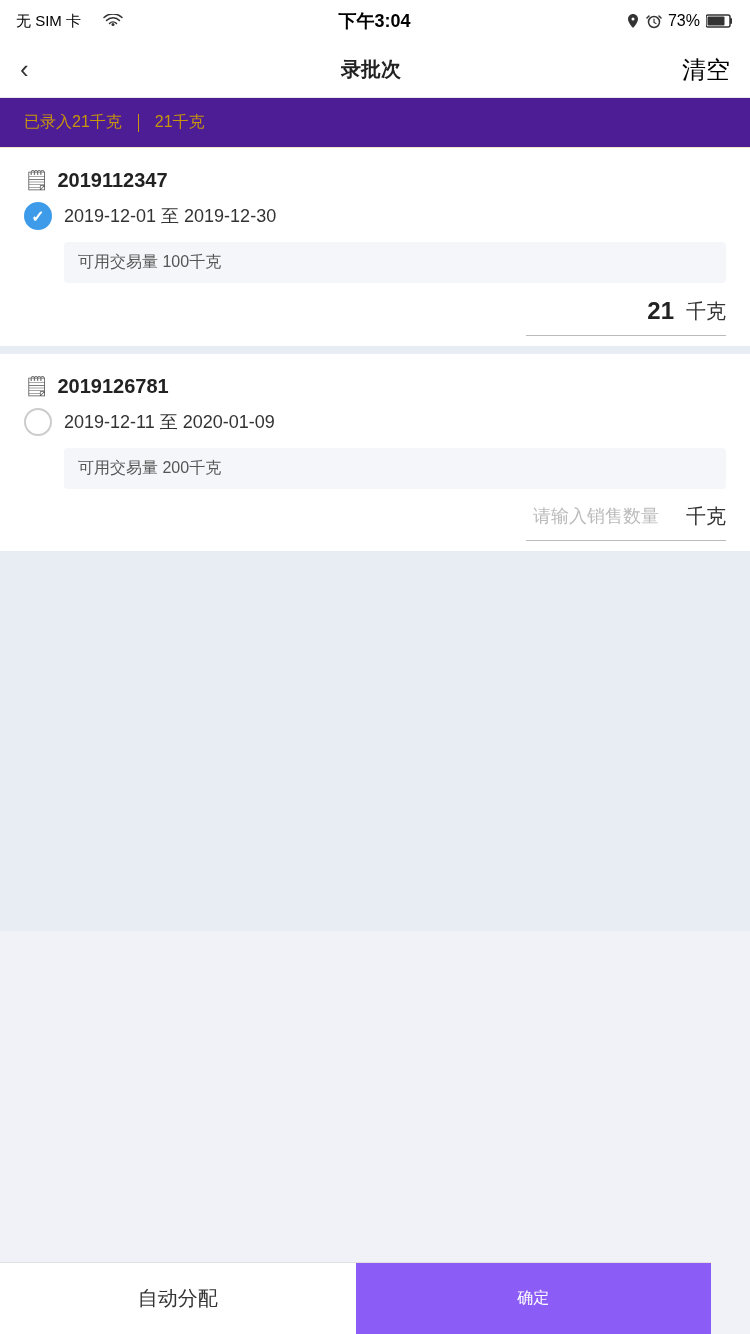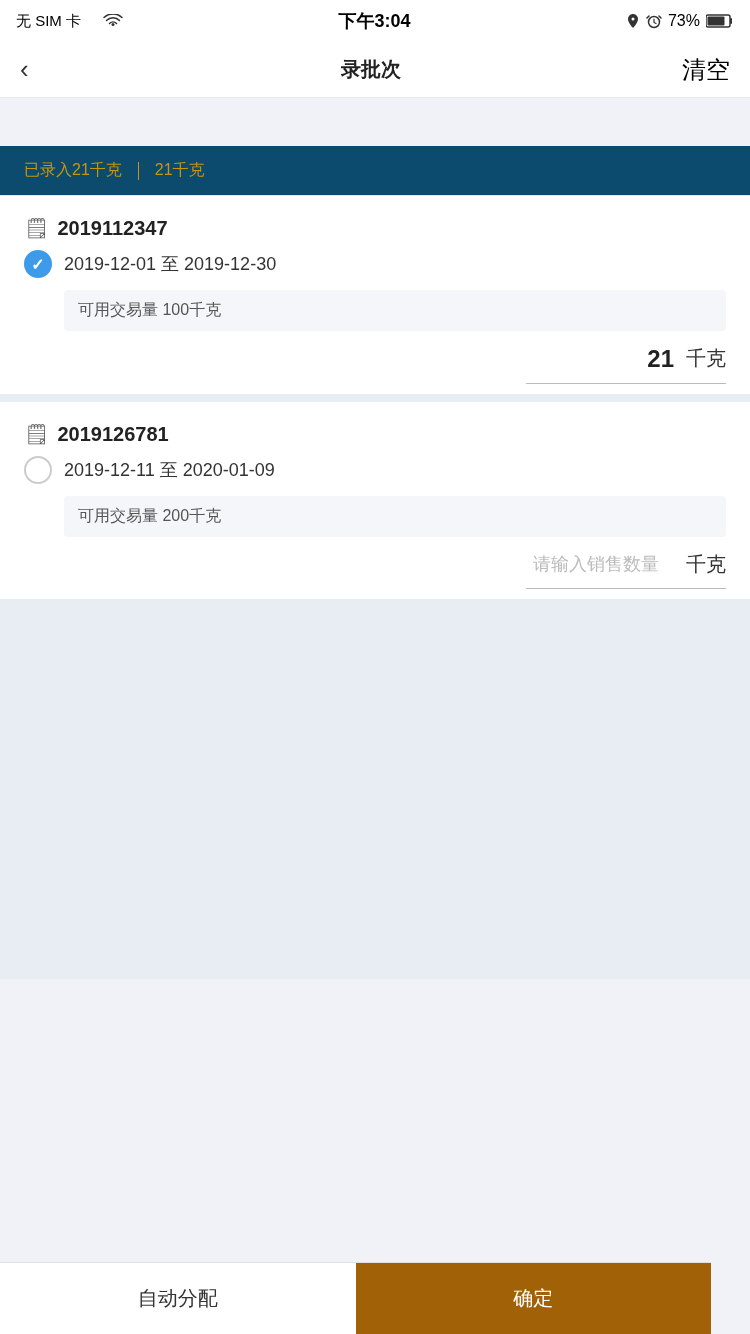--- a/index.html
+++ b/index.html
@@ -49,27 +49,26 @@
       color: #222;
     }
     .nav-clear {
       font-size: 24px;
       color: #000000;
       cursor: pointer;
     }
 
     
     .info-bar {
-      background: #0c4a6e;
+      background: #4c1d95;
       padding: 14px 24px;
       display: flex;
       align-items: center;
       gap: 16px;
       border-bottom: 1px solid #f0e6c8;
-      margin-top: 48px;
     }
     .info-label {
       font-size: 16px;
       color: #c8960a;
       font-weight: 500;
     }
     .info-divider {
       width: 1px;
       height: 18px;
       background: #c8960a;
@@ -151,21 +150,21 @@
       font-size: 20px;
       color: #333;
     }
     .amount-section {
       background: #fff;
       padding-bottom: 10px;
     }
     .amount-inner {
       display: flex;
       justify-content: flex-end;
-      align-items: flex-start;
+      align-items: flex-end;
       gap: 12px;
       padding: 14px 24px 10px 24px;
     }
     .amount-line {
       width: 200px;
       height: 1px;
       background: #bbb;
       margin-left: auto;
       margin-right: 24px;
     }
@@ -241,23 +240,23 @@
       font-size: 20px;
       color: #333;
       cursor: pointer;
       background: #fff;
     }
     .bottom-confirm {
       flex: 1;
       display: flex;
       align-items: center;
       justify-content: center;
-      font-size: 20px;
+      font-size: 16px;
       color: #fff;
-      background: #a16207;
+      background: #8b5cf6;
       cursor: pointer;
     }
 
     
     .bottom-spacer { height: 72px; }
   </style>
 </head>
 <body>
 
 <div class="status-bar">

